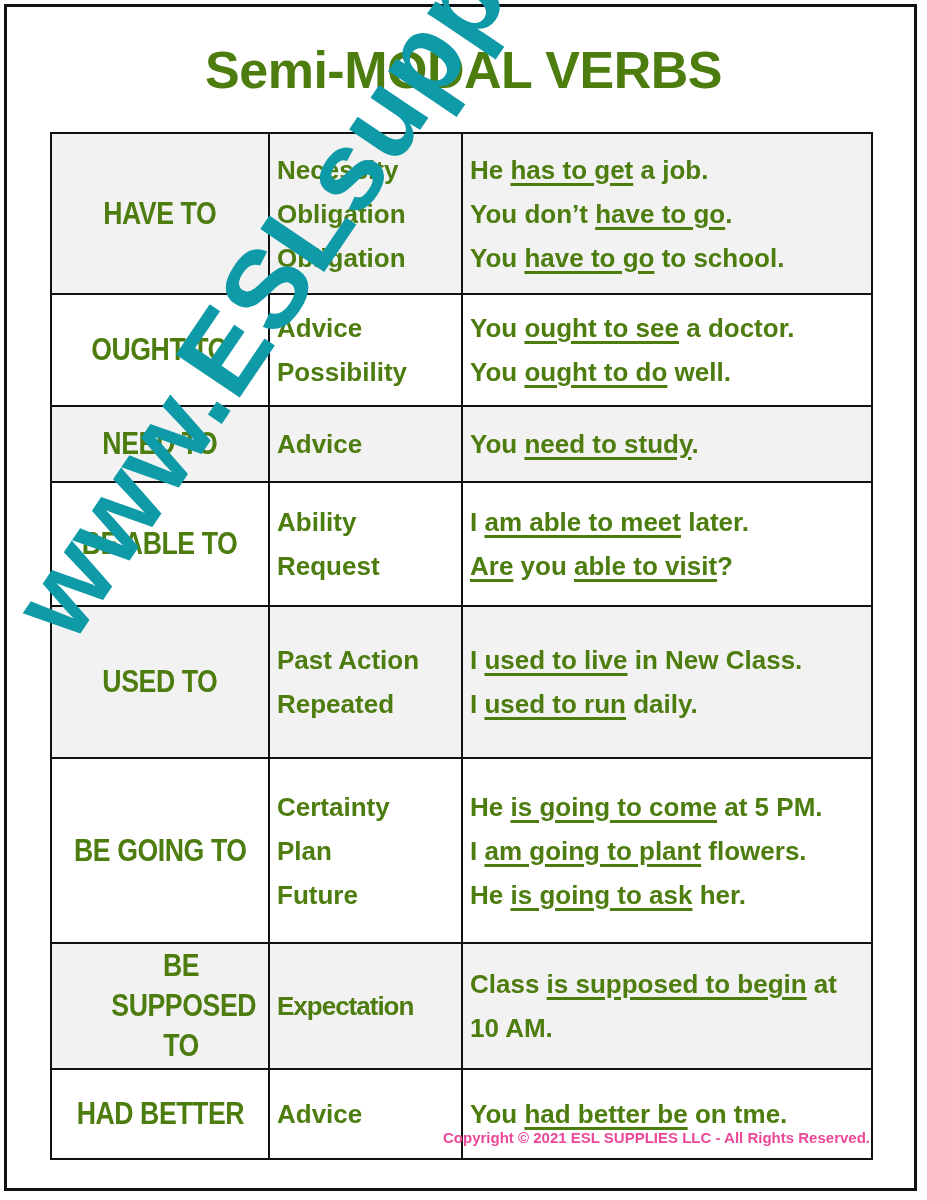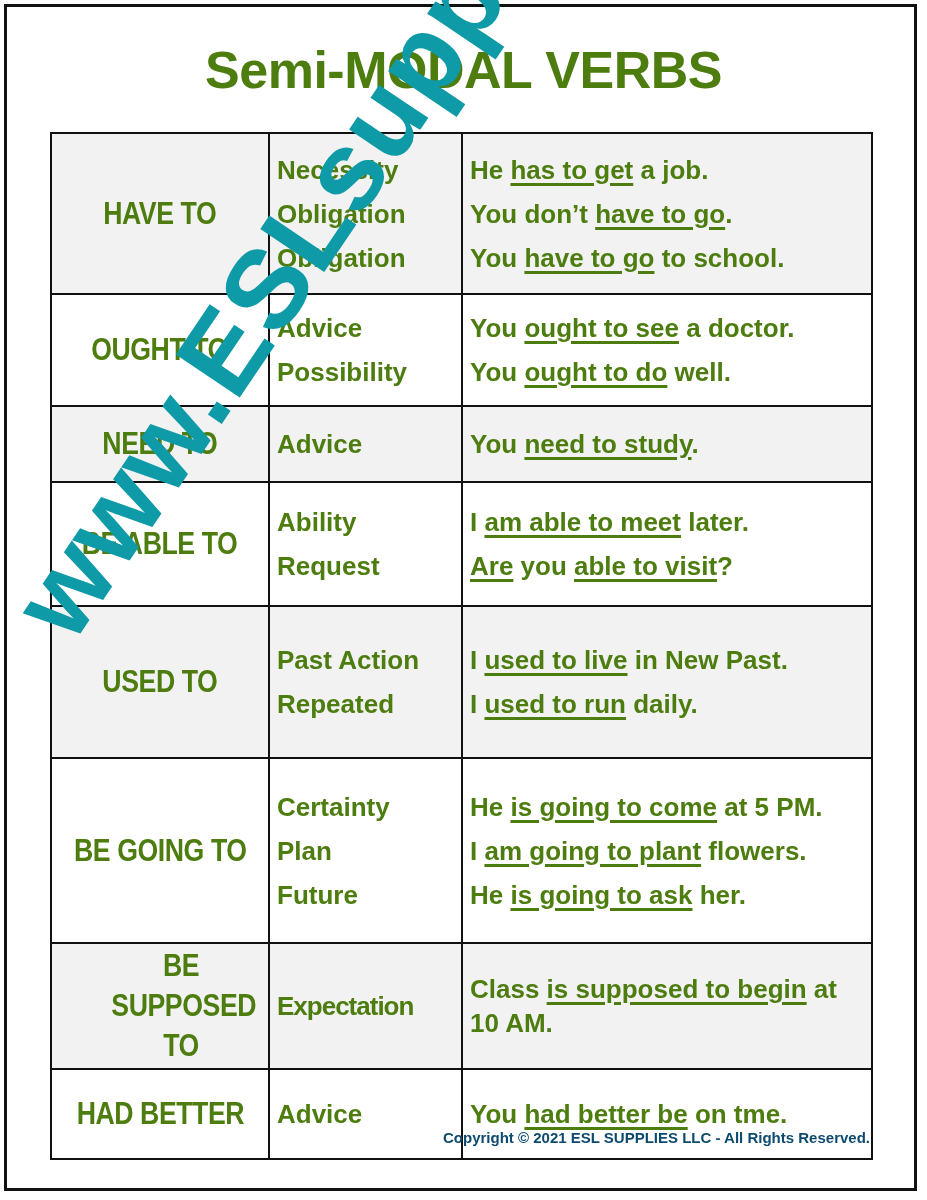--- a/index.html
+++ b/index.html
@@ -9,23 +9,23 @@
     table.modal { position: absolute; left: 50px; top: 132px; width: 823px; border-collapse: collapse; table-layout: fixed; }
     table.modal td { border: 2.5px solid #111; padding: 0; vertical-align: middle; color: #4d7c0f; }
     table.modal tr.shaded td { background: #f2f2f2; }
     table.modal tr.plain td { background: #ffffff; }
     td.verb { width: 216px; text-align: center; font-family: "Liberation Sans", sans-serif; font-weight: bold; font-size: 31px; line-height: 40px; transform-origin: center; margin-top: 37px; }
     td.verb span { display: inline-block; transform: scaleX(0.86); letter-spacing: -0.5px; }
     td.use { width: 184px; padding-left: 7px !important; font-family: "Liberation Sans", sans-serif; font-weight: bold; font-size: 26px; line-height: 44px; }
     td.use .line { display: block; white-space: nowrap; }
     td.ex { padding-left: 7px !important; font-family: "Liberation Sans", sans-serif; font-weight: bold; font-size: 26px; line-height: 44px; }
     td.ex .line { display: block; white-space: nowrap; }
-    td.ex .wrap { white-space: normal; line-height: 34px; }
+    td.ex .wrap { white-space: normal; line-height: 44px; }
     td.ex u { text-decoration: underline; text-decoration-thickness: 2.5px; text-underline-offset: 4px; }
-    .copyright { position: absolute; left: 443px; top: 1129px; font-family: "Liberation Sans", sans-serif; font-weight: bold; font-size: 15px; color: #0c4a6e; white-space: nowrap; }
+    .copyright { position: absolute; left: 443px; top: 1129px; font-family: "Liberation Sans", sans-serif; font-weight: bold; font-size: 15px; color: #ec4899; white-space: nowrap; }
     .watermark { position: absolute; left: 40px; top: 560px; width: 1100px; transform-origin: left center; transform: rotate(-56deg); font-family: "Liberation Sans", sans-serif; font-weight: bold; font-size: 112px; color: #0e9aa7; white-space: nowrap; pointer-events: none; letter-spacing: 1px; }
   </style>
 </head>
 <body>
 
 <div class="frame"></div>
 
 <div class="title">Semi-MODAL VERBS</div>
 
 <table class="modal">
@@ -79,21 +79,21 @@
       </td>
     </tr>
 
     <tr class="shaded" style="height:152px;">
       <td class="verb"><span>USED TO</span></td>
       <td class="use">
         <span class="line">Past Action</span>
         <span class="line">Repeated</span>
       </td>
       <td class="ex">
-        <span class="line"><span>I </span><u>used to live</u><span> in New Past.</span></span>
+        <span class="line"><span>I </span><u>used to live</u><span> in New Class.</span></span>
         <span class="line"><span>I </span><u>used to run</u><span> daily.</span></span>
       </td>
     </tr>
 
     <tr class="plain" style="height:185px;">
       <td class="verb"><span>BE GOING TO</span></td>
       <td class="use">
         <span class="line">Certainty</span>
         <span class="line">Plan</span>
         <span class="line">Future</span>

